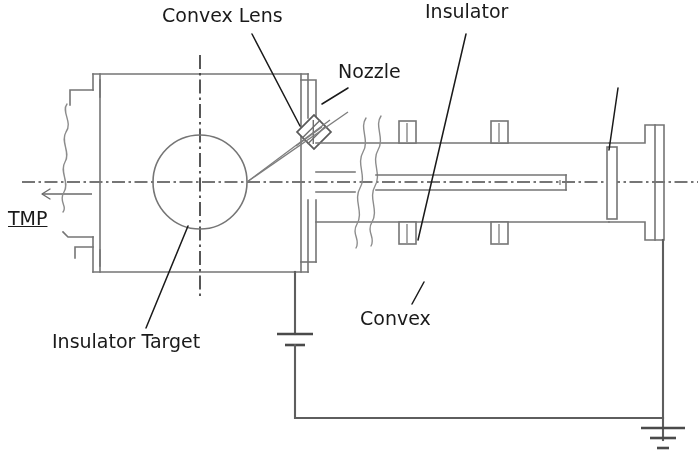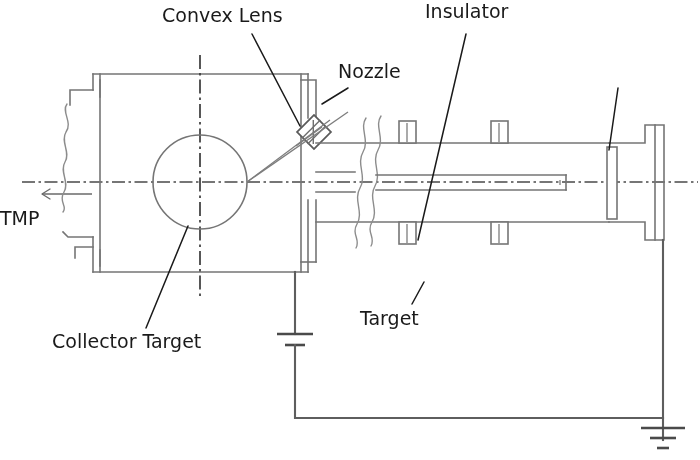--- a/index.html
+++ b/index.html
@@ -110,21 +110,21 @@
     font-size: 19px;
     color: #1a1a1a;
     white-space: nowrap;
     letter-spacing: 0px;
     line-height: 1;
   }
   #label-convex-lens { left: 162px; top: 6px; }
   #label-insulator   { left: 425px; top: 2px; }
   #label-laser       { left: 338px; top: 62px; }
   #label-ion-collector { left: 530px; top: 62px; }
-  #label-tmp         { left: 0px;   top: 209px; }
+  #label-tmp         { left: 8px;   top: 209px; text-decoration: underline; }
   #label-rotating-target { left: 52px; top: 332px; }
   #label-nozzle      { left: 360px; top: 309px; }
 </style>
 </head>
 <body>
 
 <div id="diagram-root">
 
   <svg id="diagram-svg" viewBox="0 0 700 460">
 
@@ -268,17 +268,17 @@
 
   <div class="label-text" id="label-insulator">Insulator</div>
 
   <div class="label-text" id="label-convex-lens">Convex Lens</div>
 
   <div class="label-text" id="label-laser">Nozzle</div>
 
 
   <div class="label-text" id="label-tmp">TMP</div>
 
-  <div class="label-text" id="label-rotating-target">Collector Target</div>
-
-  <div class="label-text" id="label-nozzle">Target</div>
+  <div class="label-text" id="label-rotating-target">Insulator Target</div>
+
+  <div class="label-text" id="label-nozzle">Convex</div>
 
 </div>
 
 </body></html>

